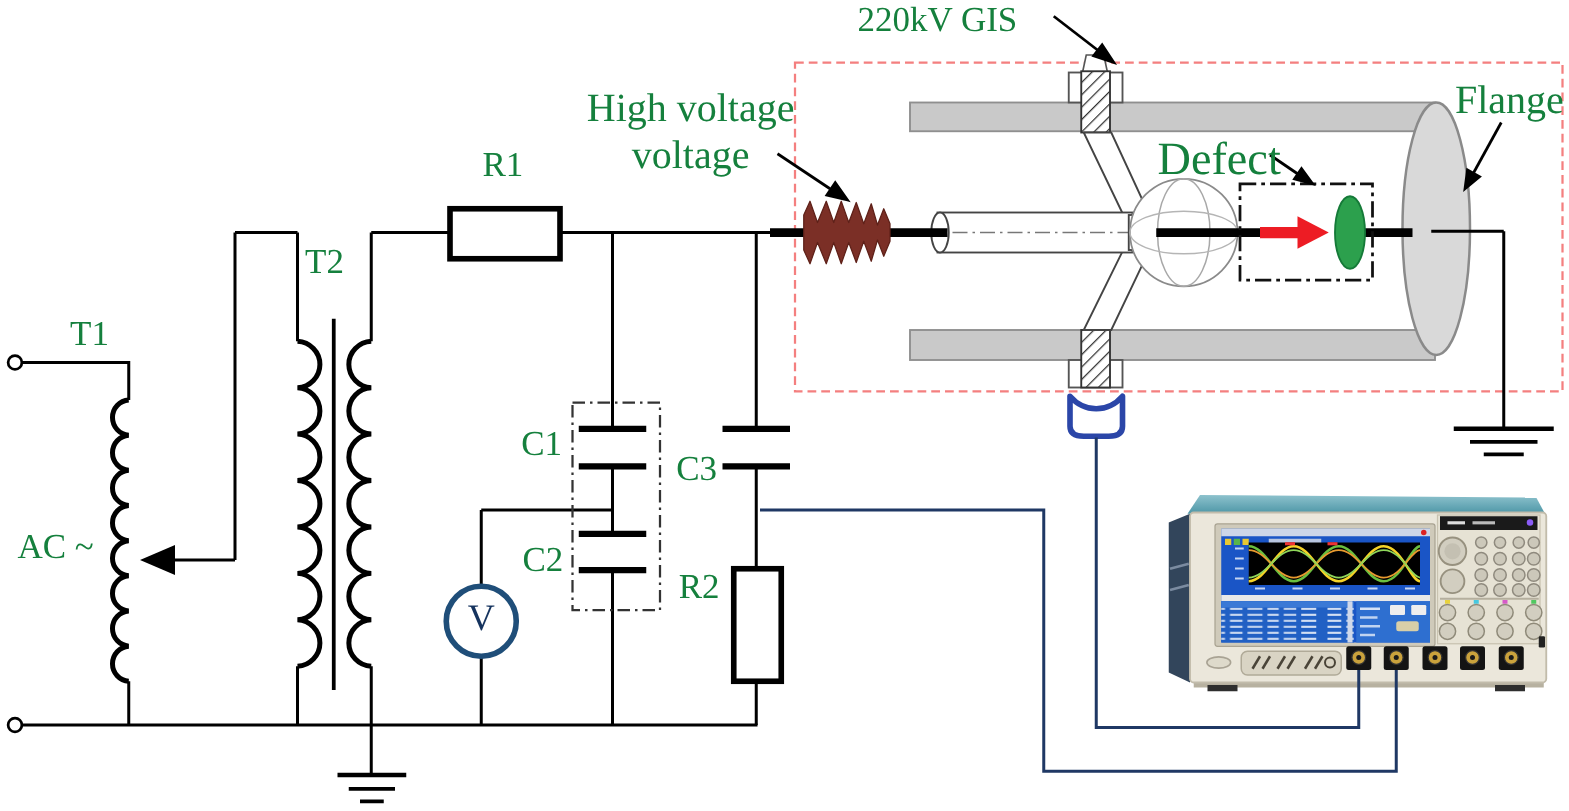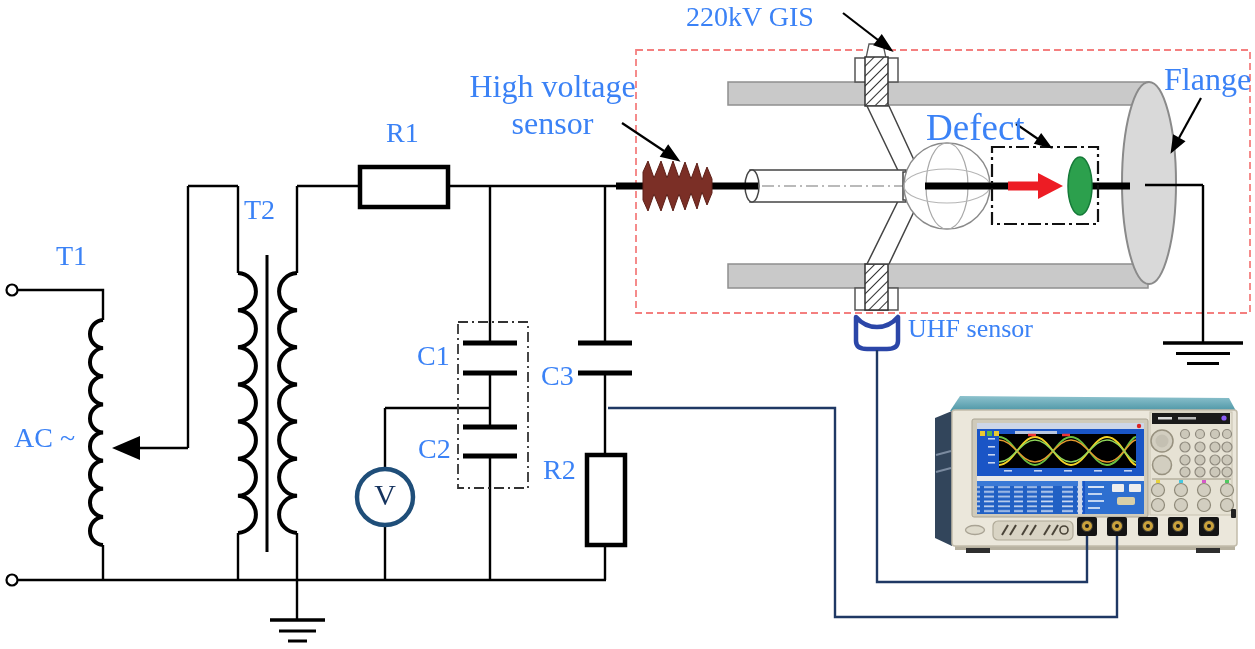--- a/index.html
+++ b/index.html
@@ -1,19 +1,19 @@
 <!DOCTYPE html>
 <html style="--color-wire-black: #000000; --color-signal-wire-blue: #1f3864; --color-gis-outline-red: #f47f7f; --color-bushing-maroon: #7b2f26; --color-defect-green: #2ca04d; --color-arrow-red: #ed1c24; --color-enclosure-gray: #c9c9c9; --color-enclosure-gray-border: #8f8f8f; --color-flange-gray: #d9d9d9; --color-voltmeter-blue: #1f4e79; --color-uhf-sensor-blue: #2b46a8; --color-scope-screen-blue: #1a55c6; --color-scope-body-teal: #5fa8b6; --color-scope-side-dark: #32455b; --color-scope-front-beige: #ebe7db;"><head>
 <meta charset="utf-8">
 <style>
   html,body{margin:0;padding:0;background:#fff;}
   #canvas{position:relative;width:1255px;height:649px;background:#ffffff;overflow:hidden;
           font-family:"Liberation Serif","DejaVu Serif",serif;}
   #circuit-svg{position:absolute;left:0;top:0;}
-  .lbl{position:absolute;color:#3b82f6;font-size:28px;line-height:1.15;white-space:nowrap;}
+  .lbl{position:absolute;color:#15803d;font-size:28px;line-height:1.15;white-space:nowrap;}
   .lbl.small{font-size:26px;}
   .center{text-align:center;white-space:normal;}
 </style>
 </head>
 <body>
 
 <div id="canvas">
 
 <svg id="circuit-svg" width="1255" height="649" viewBox="0 0 1255 649">
   <defs>
@@ -302,31 +302,30 @@
       <rect x="1231" y="509" width="5" height="9" rx="1" fill="#222"></rect>
     </g>
   </g>
 
   <g fill="none" stroke="var(--color-signal-wire-blue,#1f3864)" stroke-width="2.4">
     <path d="M608,408 H835 V617 H1117 V536"></path>
     <path d="M877,350 V582 H1087 V536"></path>
   </g>
 </svg>
 
-<div class="lbl" style="left:56px;top:240px">T1</div>
+<div class="lbl" style="left:56px;top:252px">T1</div>
 <div class="lbl" style="left:14px;top:422px">AC ~</div>
 <div class="lbl" style="left:244px;top:194px">T2</div>
 <div class="lbl" style="left:386px;top:117px">R1</div>
 <div class="lbl" style="left:417px;top:340px">C1</div>
 <div class="lbl" style="left:418px;top:433px">C2</div>
 <div class="lbl" style="left:541px;top:360px">C3</div>
 <div class="lbl" style="left:543px;top:454px">R2</div>
 <div class="lbl" style="left:369px;top:478px;width:32px;text-align:center;font-size:30px;color:#15335e">V</div>
 <div class="lbl center" style="left:455px;top:68px;width:195px;font-size:32px">
   <span>High voltage</span><br>
-  <span>sensor</span>
+  <span>voltage</span>
 </div>
 <div class="lbl" style="left:686px;top:1px">220kV GIS</div>
 <div class="lbl" style="left:926px;top:107px;font-size:37px">Defect</div>
 <div class="lbl" style="left:1164px;top:61px;font-size:32px">Flange</div>
-<div class="lbl small" style="left:908px;top:314px">UHF sensor</div>
 
 </div>
 
 </body></html>

